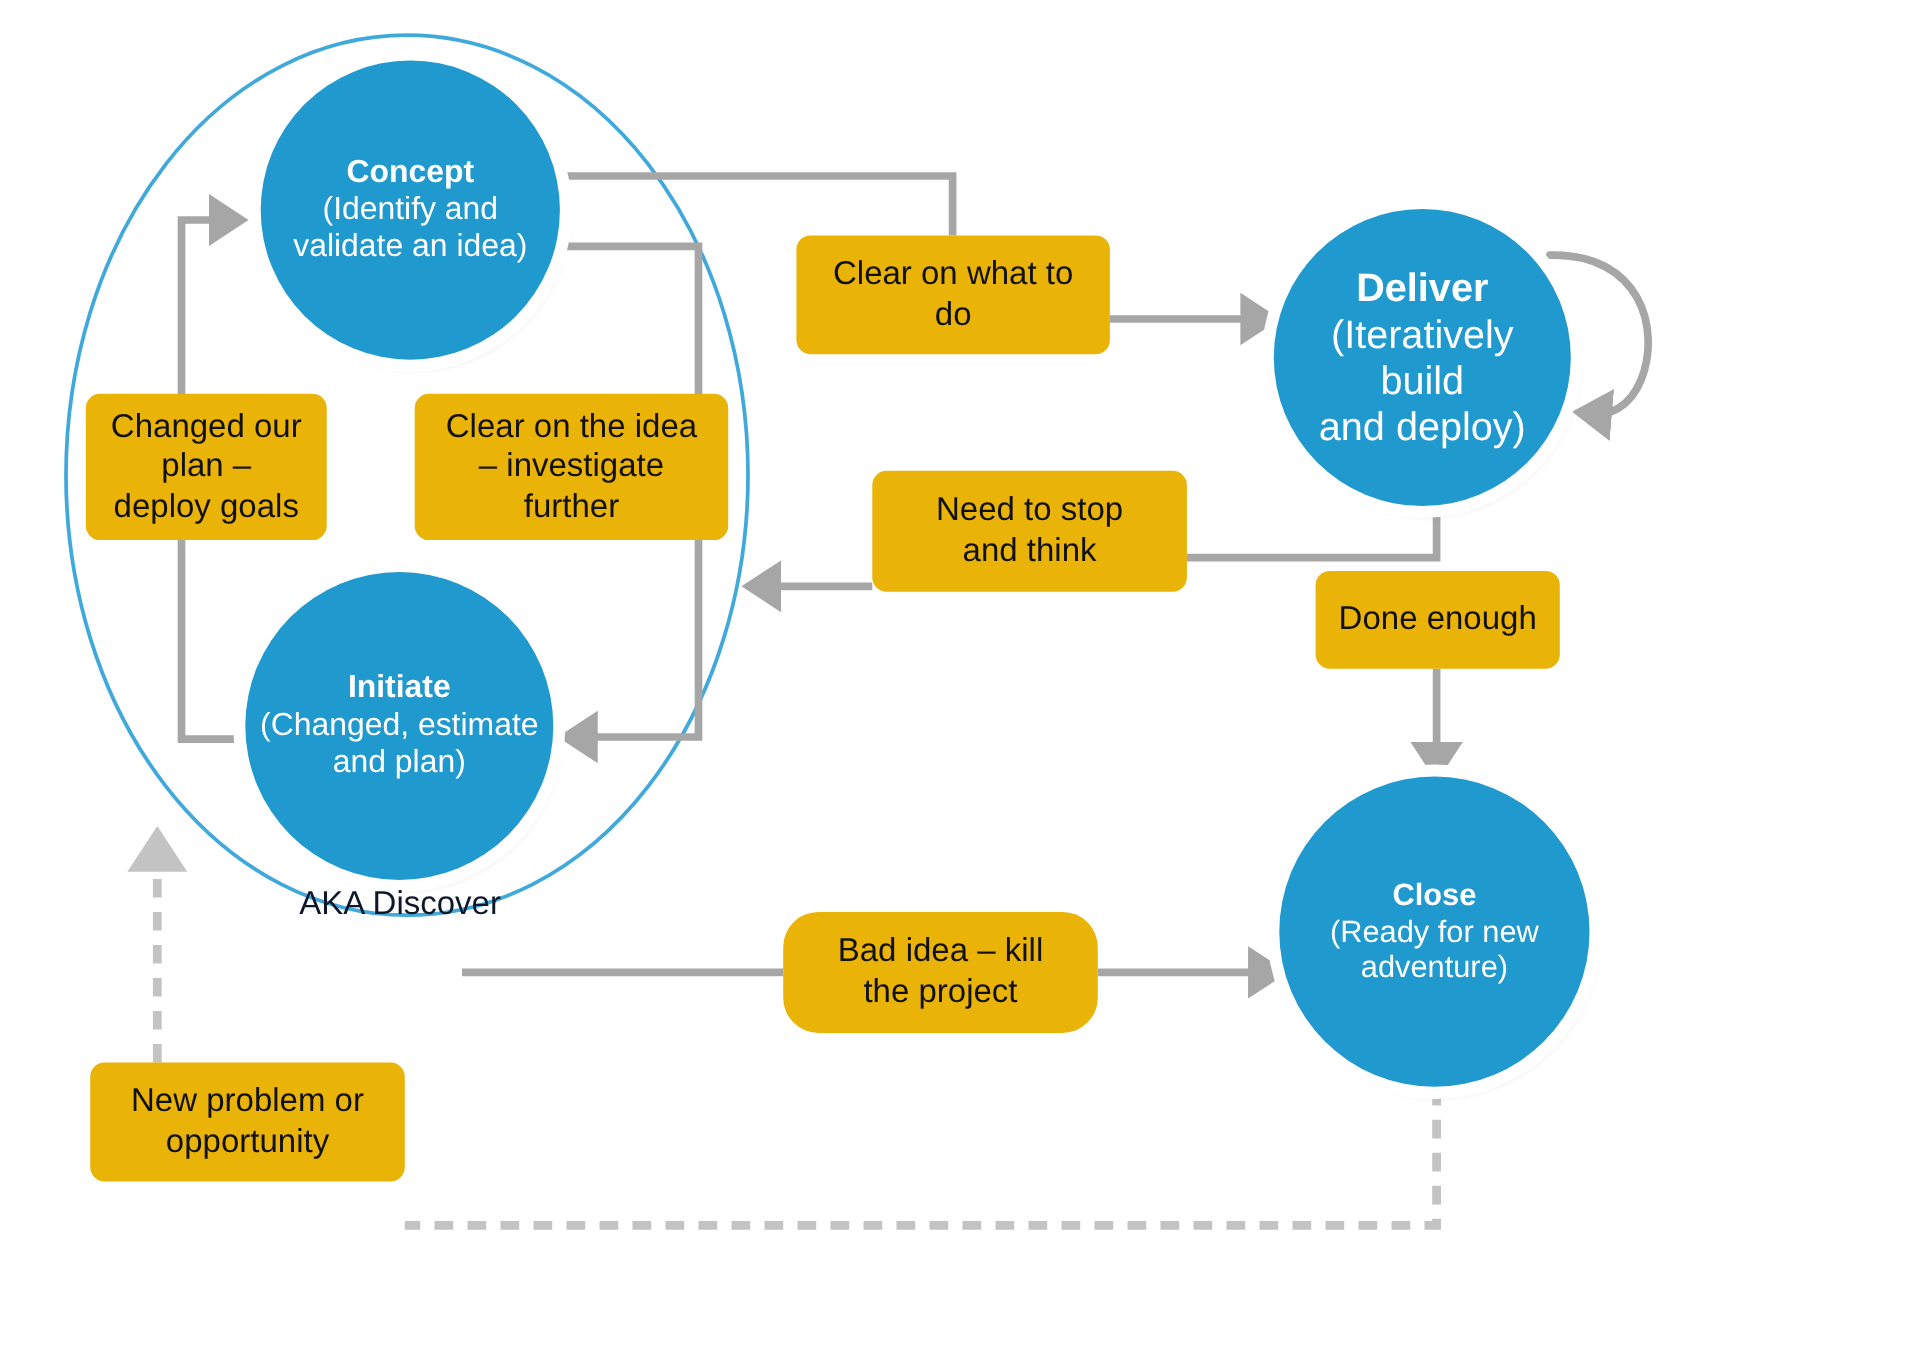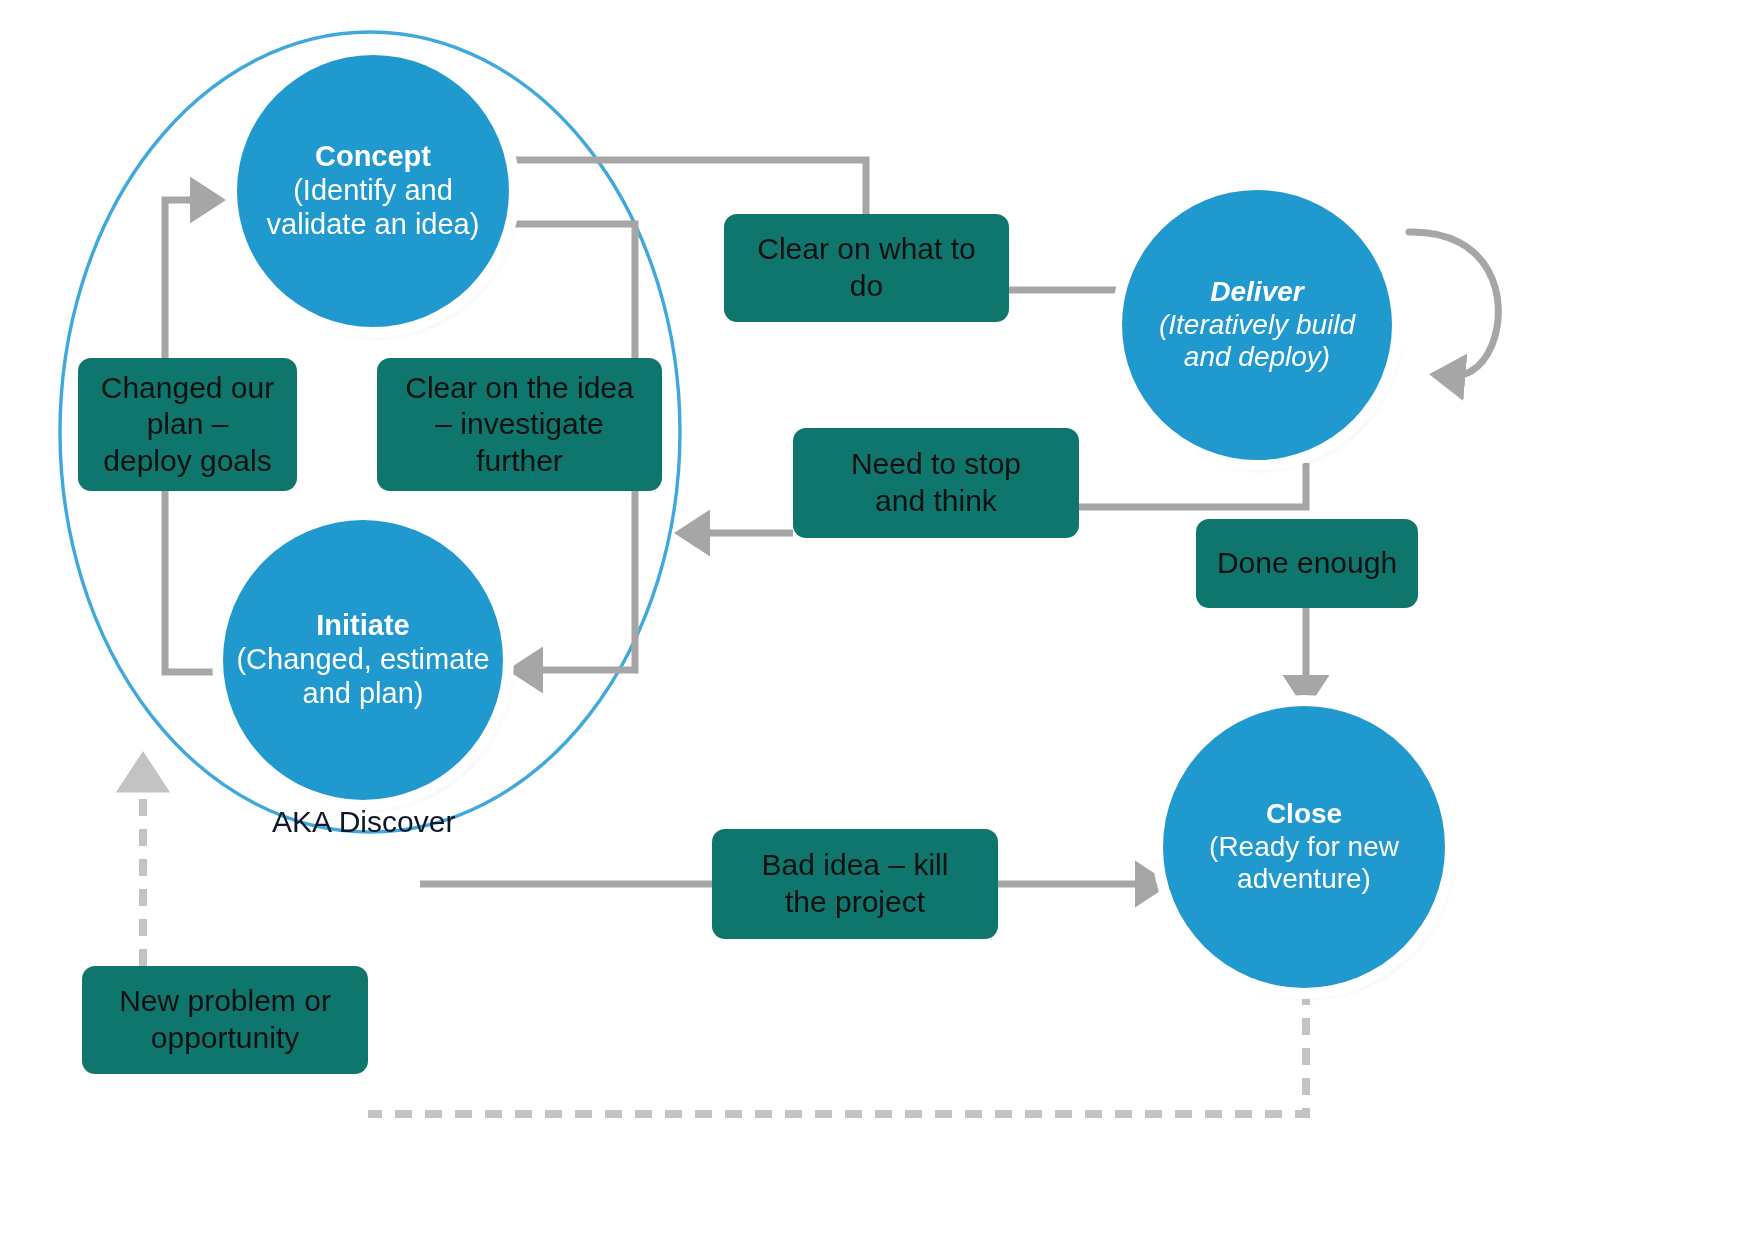--- a/index.html
+++ b/index.html
@@ -20,36 +20,36 @@
     text-align:center;color:#ffffff;
     line-height:1.17;
     z-index:4;
   }
   .node-circle .inner{padding:0 10px;}
   .node-title{font-weight:bold;display:block;}
   .node-sub{display:block;font-weight:normal;}
 
   #circle-concept{left:237px;top:55px;width:272px;height:272px;font-size:29px;}
   #circle-initiate{left:223px;top:520px;width:280px;height:280px;font-size:29px;}
-  #circle-deliver{left:1122px;top:190px;width:270px;height:270px;font-size:28px;font-style:italic;}
+  #circle-deliver{left:1158px;top:190px;width:270px;height:270px;font-size:36px;}
   #circle-close{left:1163px;top:706px;width:282px;height:282px;font-size:28px;}
 
   
   .gbox{
-    position:absolute;background:#0f766e;border-radius:13px;
+    position:absolute;background:#eab308;border-radius:13px;
     display:flex;align-items:center;justify-content:center;
     text-align:center;color:#111111;font-size:30px;line-height:1.22;
     z-index:5;padding:4px 8px;box-sizing:border-box;
   }
   #box-clear-what{left:724px;top:214px;width:285px;height:108px;}
   #box-changed{left:78px;top:358px;width:219px;height:133px;}
   #box-clear-idea{left:377px;top:358px;width:285px;height:133px;}
   #box-need-stop{left:793px;top:428px;width:286px;height:110px;}
   #box-done-enough{left:1196px;top:519px;width:222px;height:89px;}
-  #box-bad-idea{left:712px;top:829px;width:286px;height:110px;}
+  #box-bad-idea{left:712px;top:829px;width:286px;height:110px;border-radius:32px;}
   #box-new-problem{left:82px;top:966px;width:286px;height:108px;}
 
   
   .plain-label{
     position:absolute;color:#0f172a;font-size:30px;z-index:5;white-space:nowrap;
   }
   #label-aka{left:272px;top:805px;}
 </style>
 </head>
 <body>

